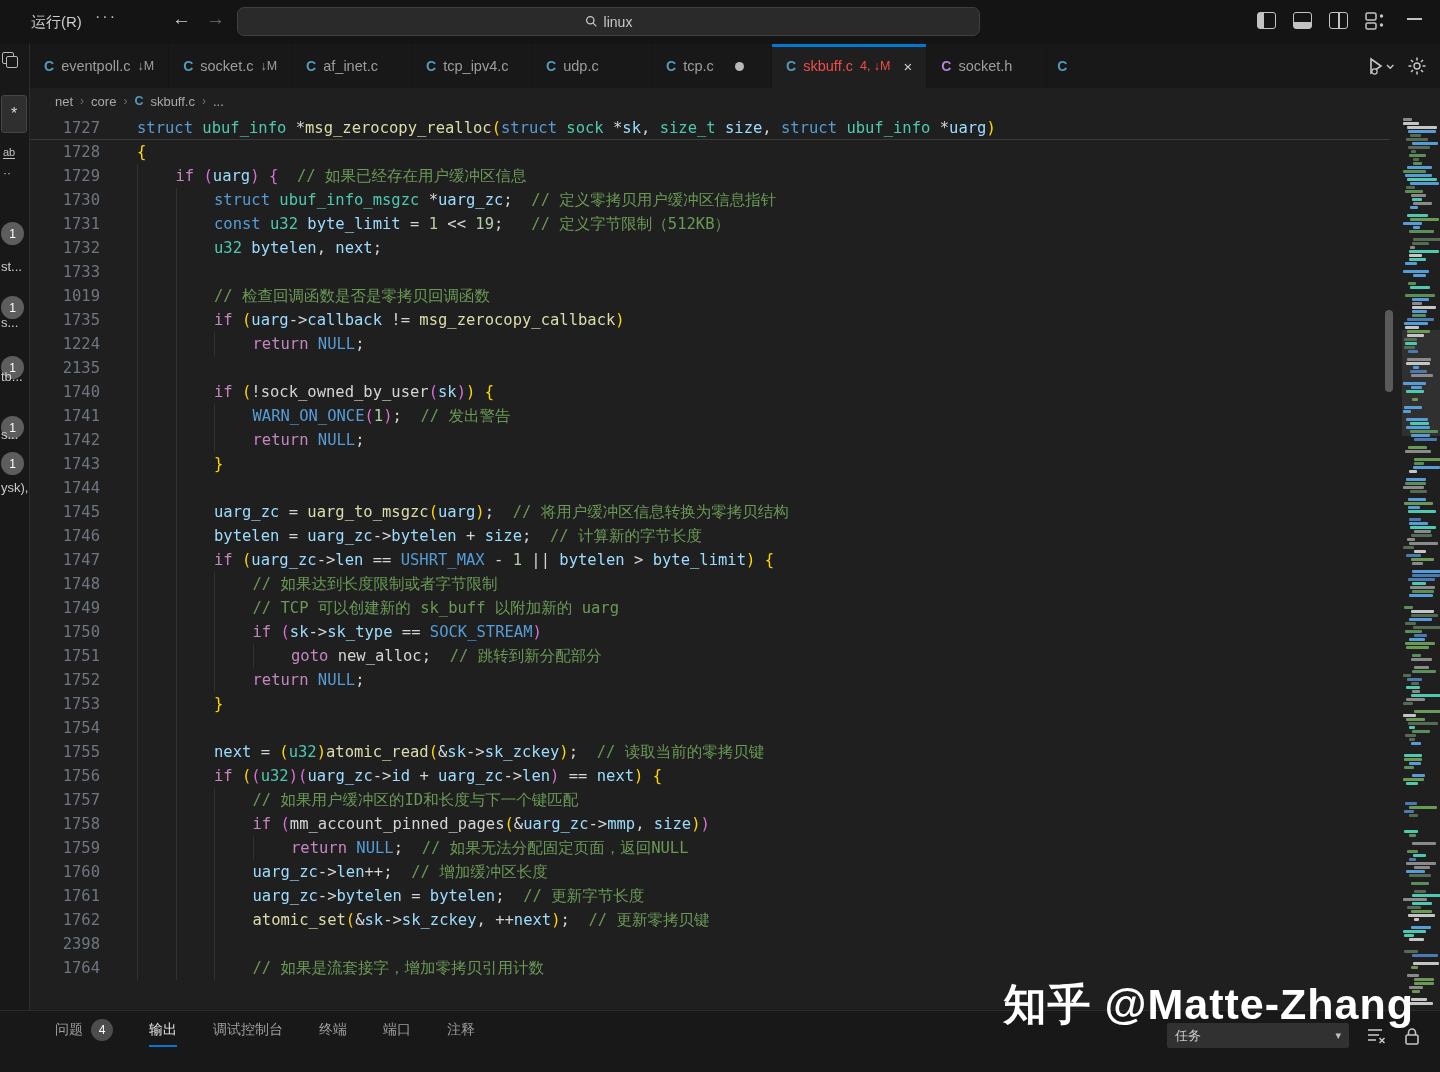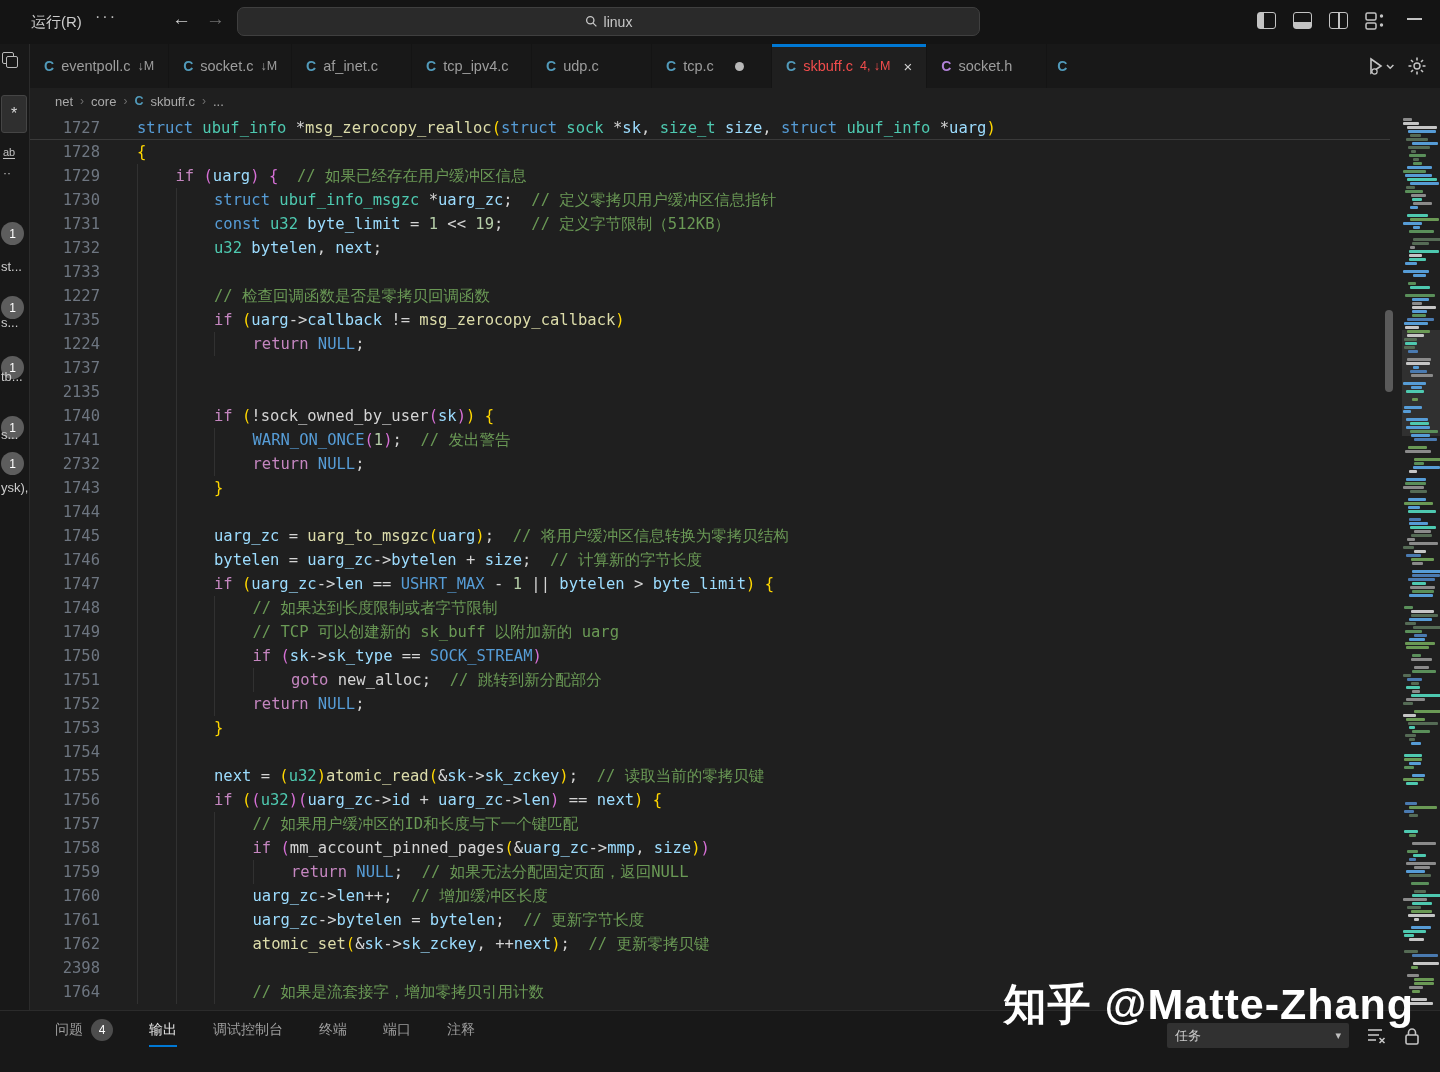--- a/index.html
+++ b/index.html
@@ -238,28 +238,27 @@
 
     <div id="editor">
       <div id="code">
           <div class="crow sticky"><span class="lnum">1727</span><span class="ctext" style="left: 107px;"><span class="s-k">struct</span><span class="s-w"> </span><span class="s-t">ubuf_info</span><span class="s-w"> *</span><span class="s-f">msg_zerocopy_realloc</span><span class="s-b1">(</span><span class="s-k">struct</span><span class="s-w"> </span><span class="s-t">sock</span><span class="s-w"> *</span><span class="s-v">sk</span><span class="s-w">, </span><span class="s-t">size_t</span><span class="s-w"> </span><span class="s-v">size</span><span class="s-w">, </span><span class="s-k">struct</span><span class="s-w"> </span><span class="s-t">ubuf_info</span><span class="s-w"> *</span><span class="s-v">uarg</span><span class="s-b1">)</span></span></div>
           <div class="crow"><span class="lnum">1728</span><span class="ctext" style="left: 107px;"><span class="s-b1">{</span></span></div>
           <div class="crow"><span class="lnum">1729</span><span class="guide" style="left: 107px;"></span><span class="ctext" style="left: 145.5px;"><span class="s-c">if</span><span class="s-w"> </span><span class="s-b2">(</span><span class="s-v">uarg</span><span class="s-b2">)</span><span class="s-w"> </span><span class="s-b2">{</span><span class="s-w">  </span><span class="s-m">// 如果已经存在用户缓冲区信息</span></span></div>
           <div class="crow"><span class="lnum">1730</span><span class="guide" style="left: 107px;"></span><span class="guide" style="left: 145.5px;"></span><span class="ctext" style="left: 184px;"><span class="s-k">struct</span><span class="s-w"> </span><span class="s-t">ubuf_info_msgzc</span><span class="s-w"> *</span><span class="s-v">uarg_zc</span><span class="s-w">;  </span><span class="s-m">// 定义零拷贝用户缓冲区信息指针</span></span></div>
           <div class="crow"><span class="lnum">1731</span><span class="guide" style="left: 107px;"></span><span class="guide" style="left: 145.5px;"></span><span class="ctext" style="left: 184px;"><span class="s-k">const</span><span class="s-w"> </span><span class="s-t">u32</span><span class="s-w"> </span><span class="s-v">byte_limit</span><span class="s-w"> = </span><span class="s-n">1</span><span class="s-w"> &lt;&lt; </span><span class="s-n">19</span><span class="s-w">;   </span><span class="s-m">// 定义字节限制（512KB）</span></span></div>
           <div class="crow"><span class="lnum">1732</span><span class="guide" style="left: 107px;"></span><span class="guide" style="left: 145.5px;"></span><span class="ctext" style="left: 184px;"><span class="s-t">u32</span><span class="s-w"> </span><span class="s-v">bytelen</span><span class="s-w">, </span><span class="s-v">next</span><span class="s-w">;</span></span></div>
           <div class="crow"><span class="lnum">1733</span><span class="guide" style="left: 107px;"></span><span class="guide" style="left: 145.5px;"></span><span class="ctext" style="left: 184px;"></span></div>
-          <div class="crow"><span class="lnum">1227</span><span class="guide" style="left: 107px;"></span><span class="guide" style="left: 145.5px;"></span><span class="ctext" style="left: 184px;"><span class="s-m">// 检查回调函数是否是零拷贝回调函数</span></span></div>
+          <div class="crow"><span class="lnum">1019</span><span class="guide" style="left: 107px;"></span><span class="guide" style="left: 145.5px;"></span><span class="ctext" style="left: 184px;"><span class="s-m">// 检查回调函数是否是零拷贝回调函数</span></span></div>
           <div class="crow"><span class="lnum">1735</span><span class="guide" style="left: 107px;"></span><span class="guide" style="left: 145.5px;"></span><span class="ctext" style="left: 184px;"><span class="s-c">if</span><span class="s-w"> </span><span class="s-b1">(</span><span class="s-v">uarg</span><span class="s-w">-&gt;</span><span class="s-v">callback</span><span class="s-w"> != </span><span class="s-f">msg_zerocopy_callback</span><span class="s-b1">)</span></span></div>
           <div class="crow"><span class="lnum">1224</span><span class="guide" style="left: 107px;"></span><span class="guide" style="left: 145.5px;"></span><span class="guide" style="left: 184px;"></span><span class="ctext" style="left: 222.5px;"><span class="s-c">return</span><span class="s-w"> </span><span class="s-k">NULL</span><span class="s-w">;</span></span></div>
-          <div class="crow"><span class="lnum">1737</span><span class="guide" style="left: 107px;"></span><span class="guide" style="left: 145.5px;"></span><span class="ctext" style="left: 184px;"></span></div>
           <div class="crow"><span class="lnum">2135</span><span class="guide" style="left: 107px;"></span><span class="guide" style="left: 145.5px;"></span></div>
           <div class="crow"><span class="lnum">1740</span><span class="guide" style="left: 107px;"></span><span class="guide" style="left: 145.5px;"></span><span class="ctext" style="left: 184px;"><span class="s-c">if</span><span class="s-w"> </span><span class="s-b1">(</span><span class="s-w">!sock_owned_by_user</span><span class="s-b2">(</span><span class="s-v">sk</span><span class="s-b2">)</span><span class="s-b1">)</span><span class="s-w"> </span><span class="s-b1">{</span></span></div>
           <div class="crow"><span class="lnum">1741</span><span class="guide" style="left: 107px;"></span><span class="guide" style="left: 145.5px;"></span><span class="guide" style="left: 184px;"></span><span class="ctext" style="left: 222.5px;"><span class="s-k">WARN_ON_ONCE</span><span class="s-b2">(</span><span class="s-n">1</span><span class="s-b2">)</span><span class="s-w">;  </span><span class="s-m">// 发出警告</span></span></div>
-          <div class="crow"><span class="lnum">2732</span><span class="guide" style="left: 107px;"></span><span class="guide" style="left: 145.5px;"></span><span class="guide" style="left: 184px;"></span><span class="ctext" style="left: 222.5px;"><span class="s-c">return</span><span class="s-w"> </span><span class="s-k">NULL</span><span class="s-w">;</span></span></div>
+          <div class="crow"><span class="lnum">1742</span><span class="guide" style="left: 107px;"></span><span class="guide" style="left: 145.5px;"></span><span class="guide" style="left: 184px;"></span><span class="ctext" style="left: 222.5px;"><span class="s-c">return</span><span class="s-w"> </span><span class="s-k">NULL</span><span class="s-w">;</span></span></div>
           <div class="crow"><span class="lnum">1743</span><span class="guide" style="left: 107px;"></span><span class="guide" style="left: 145.5px;"></span><span class="ctext" style="left: 184px;"><span class="s-b1">}</span></span></div>
           <div class="crow"><span class="lnum">1744</span><span class="guide" style="left: 107px;"></span><span class="guide" style="left: 145.5px;"></span><span class="ctext" style="left: 184px;"></span></div>
           <div class="crow"><span class="lnum">1745</span><span class="guide" style="left: 107px;"></span><span class="guide" style="left: 145.5px;"></span><span class="ctext" style="left: 184px;"><span class="s-v">uarg_zc</span><span class="s-w"> = </span><span class="s-f">uarg_to_msgzc</span><span class="s-b1">(</span><span class="s-v">uarg</span><span class="s-b1">)</span><span class="s-w">;  </span><span class="s-m">// 将用户缓冲区信息转换为零拷贝结构</span></span></div>
           <div class="crow"><span class="lnum">1746</span><span class="guide" style="left: 107px;"></span><span class="guide" style="left: 145.5px;"></span><span class="ctext" style="left: 184px;"><span class="s-v">bytelen</span><span class="s-w"> = </span><span class="s-v">uarg_zc</span><span class="s-w">-&gt;</span><span class="s-v">bytelen</span><span class="s-w"> + </span><span class="s-v">size</span><span class="s-w">;  </span><span class="s-m">// 计算新的字节长度</span></span></div>
           <div class="crow"><span class="lnum">1747</span><span class="guide" style="left: 107px;"></span><span class="guide" style="left: 145.5px;"></span><span class="ctext" style="left: 184px;"><span class="s-c">if</span><span class="s-w"> </span><span class="s-b1">(</span><span class="s-v">uarg_zc</span><span class="s-w">-&gt;</span><span class="s-v">len</span><span class="s-w"> == </span><span class="s-k">USHRT_MAX</span><span class="s-w"> - </span><span class="s-n">1</span><span class="s-w"> || </span><span class="s-v">bytelen</span><span class="s-w"> &gt; </span><span class="s-v">byte_limit</span><span class="s-b1">)</span><span class="s-w"> </span><span class="s-b1">{</span></span></div>
           <div class="crow"><span class="lnum">1748</span><span class="guide" style="left: 107px;"></span><span class="guide" style="left: 145.5px;"></span><span class="guide" style="left: 184px;"></span><span class="ctext" style="left: 222.5px;"><span class="s-m">// 如果达到长度限制或者字节限制</span></span></div>
           <div class="crow"><span class="lnum">1749</span><span class="guide" style="left: 107px;"></span><span class="guide" style="left: 145.5px;"></span><span class="guide" style="left: 184px;"></span><span class="ctext" style="left: 222.5px;"><span class="s-m">// TCP 可以创建新的 sk_buff 以附加新的 uarg</span></span></div>
           <div class="crow"><span class="lnum">1750</span><span class="guide" style="left: 107px;"></span><span class="guide" style="left: 145.5px;"></span><span class="guide" style="left: 184px;"></span><span class="ctext" style="left: 222.5px;"><span class="s-c">if</span><span class="s-w"> </span><span class="s-b2">(</span><span class="s-v">sk</span><span class="s-w">-&gt;</span><span class="s-v">sk_type</span><span class="s-w"> == </span><span class="s-k">SOCK_STREAM</span><span class="s-b2">)</span></span></div>
           <div class="crow"><span class="lnum">1751</span><span class="guide" style="left: 107px;"></span><span class="guide" style="left: 145.5px;"></span><span class="guide" style="left: 184px;"></span><span class="guide" style="left: 222.5px;"></span><span class="ctext" style="left: 261px;"><span class="s-c">goto</span><span class="s-w"> new_alloc;  </span><span class="s-m">// 跳转到新分配部分</span></span></div>
           <div class="crow"><span class="lnum">1752</span><span class="guide" style="left: 107px;"></span><span class="guide" style="left: 145.5px;"></span><span class="guide" style="left: 184px;"></span><span class="ctext" style="left: 222.5px;"><span class="s-c">return</span><span class="s-w"> </span><span class="s-k">NULL</span><span class="s-w">;</span></span></div>

